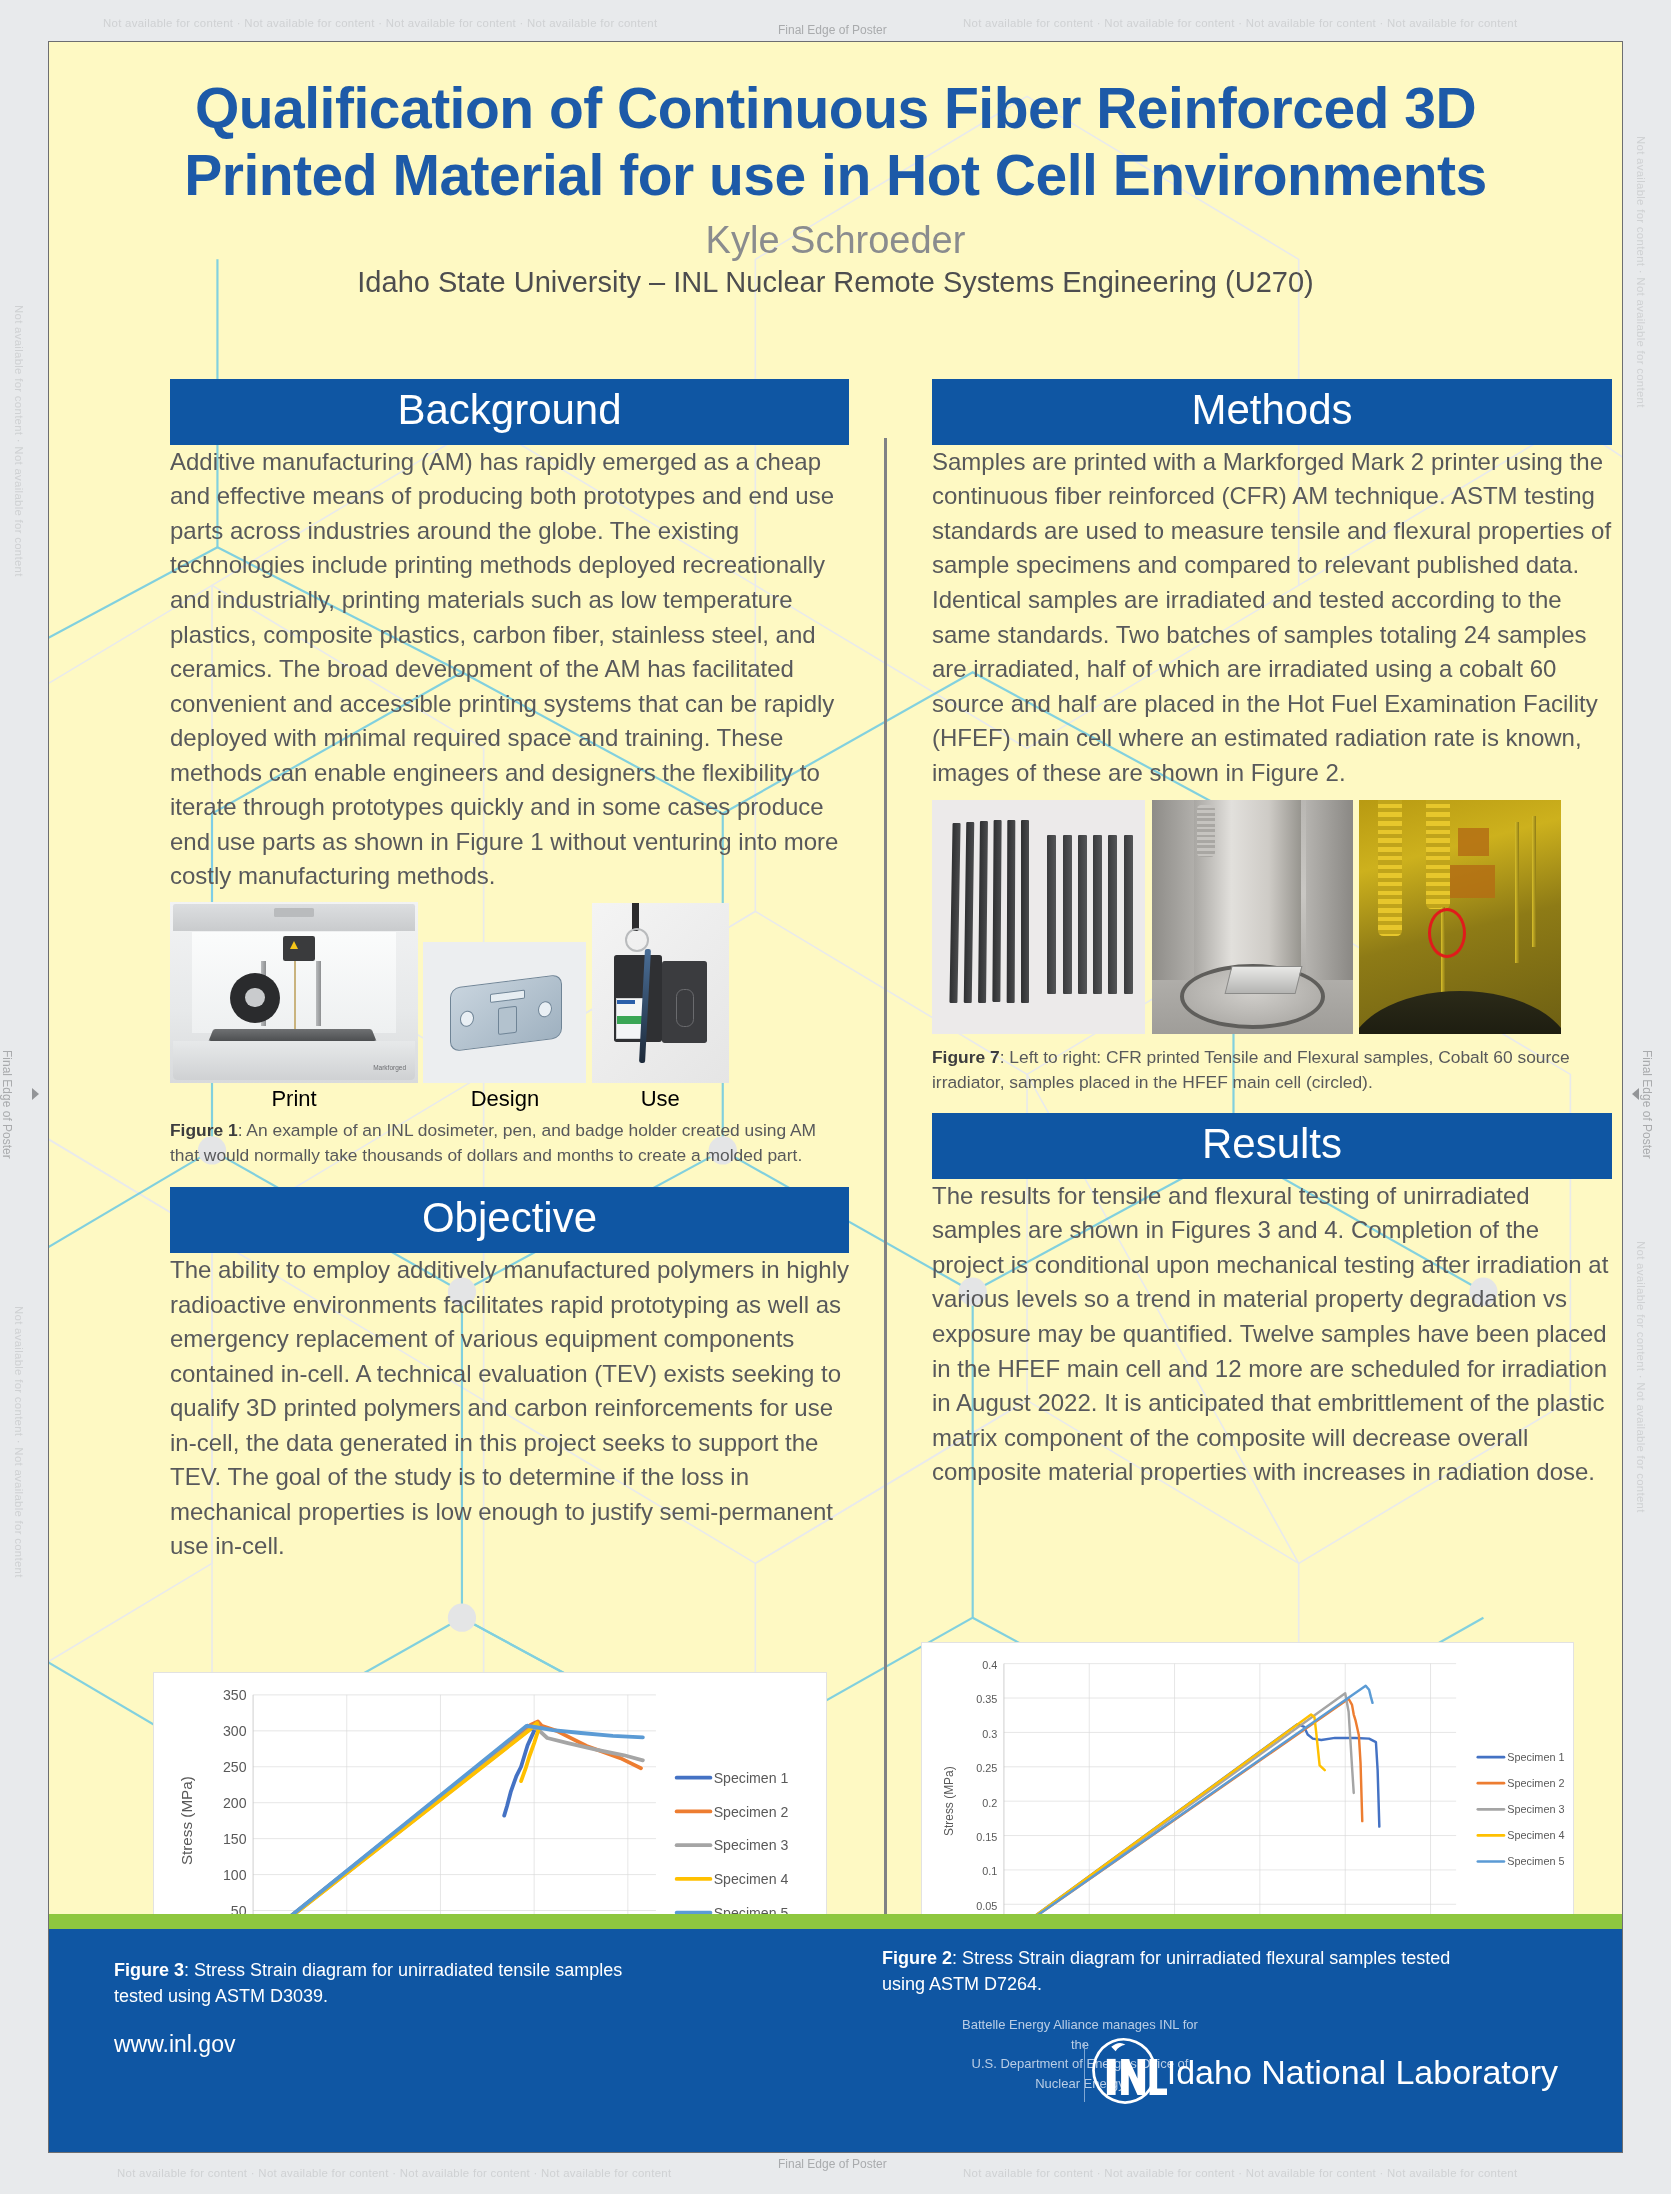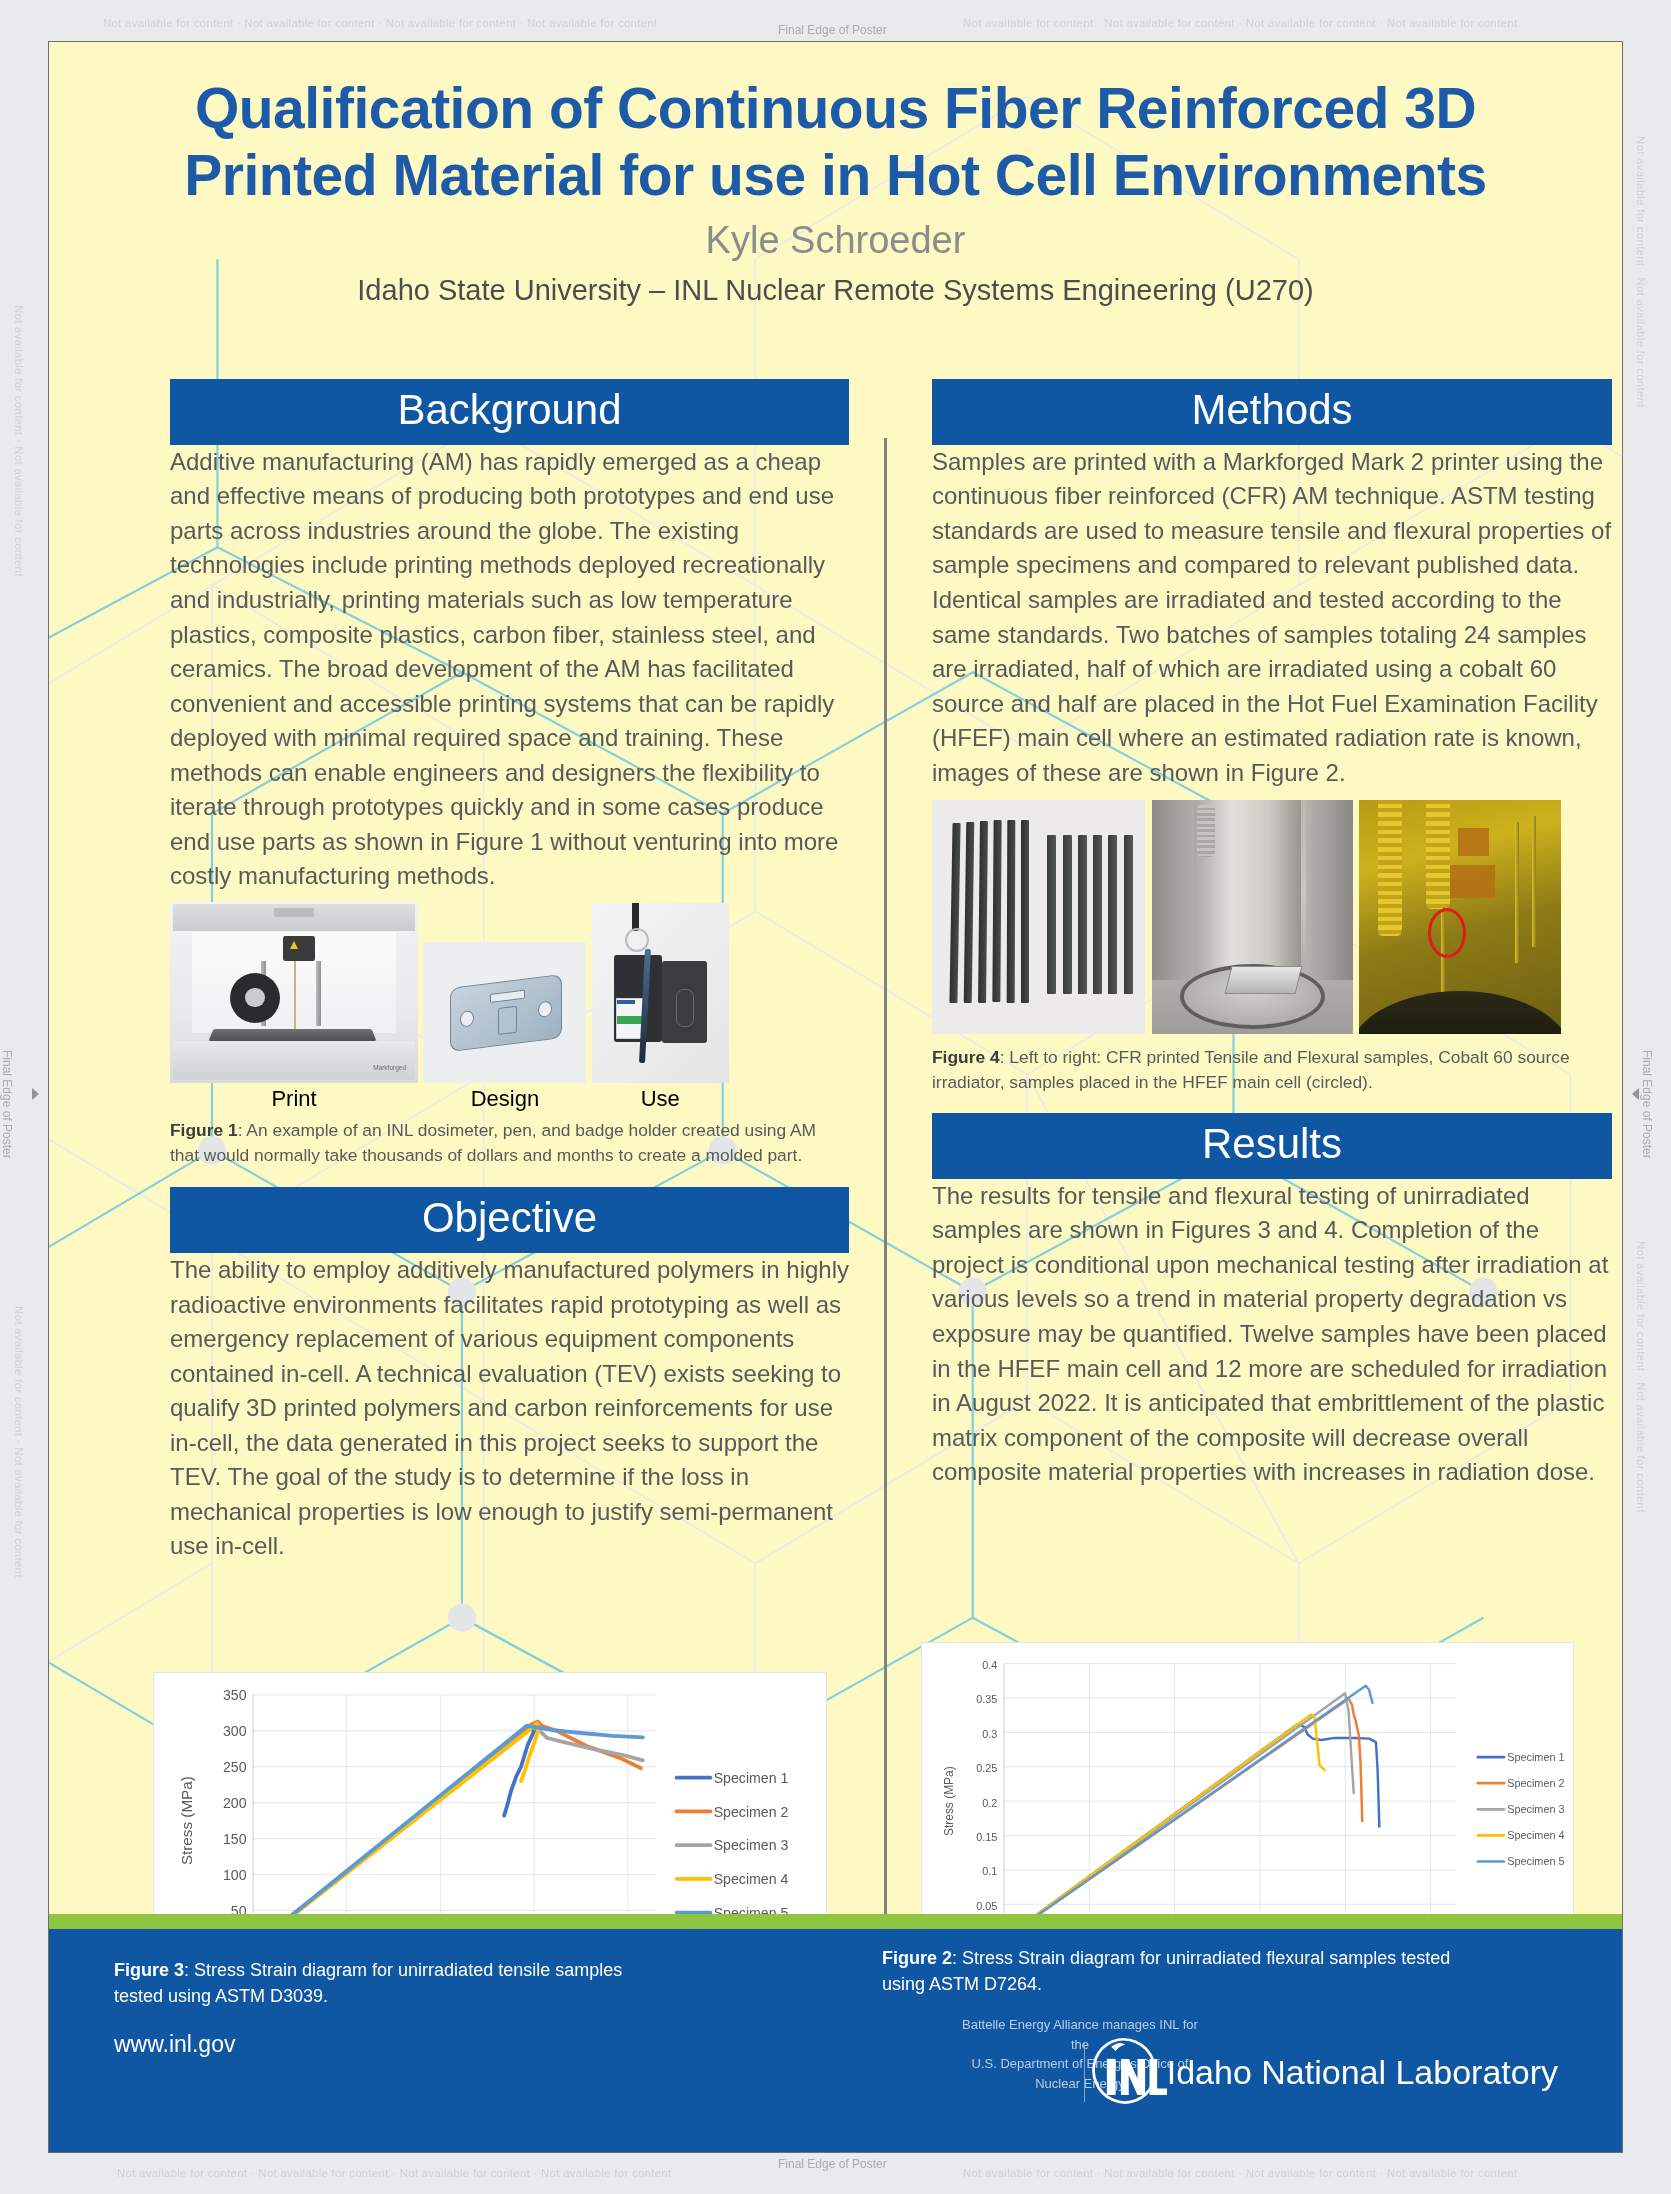--- a/index.html
+++ b/index.html
@@ -82,21 +82,21 @@
     text-align: center;
     color: #8a8c8e;
     font-size: 38px;
     margin-top: 9.8px;
     font-weight: normal;
   }
   #poster-affil {
     text-align: center;
     color: #4d4d4f;
     font-size: 29px;
-    margin-top: 12px;
+    margin-top: 4px;
   }
 
   
   .col { position: absolute; top: 337px; }
   #col-left  { left: 121px; width: 679px; }
   #col-right { left: 883px; width: 680px; }
 
   #col-divider {
     position: absolute;
     left: 835px; top: 396px;
@@ -453,21 +453,21 @@
         <div class="hf-rod" style="left:156px; top:22px;  height:141px;"></div>
         <div class="hf-rod" style="left:173px; top:16.3px;  height:131px;"></div>
         <div class="hf-box" style="left:99px; top:28px;  width:30.5px; height:28px;"></div>
         <div class="hf-box" style="left:91px; top:65px; width:45px; height:33px;"></div>
         <div class="hf-circle" style="left:69px; top:108px;"></div>
         <div class="hf-bottom"></div>
       </div>
     </div>
 
     <div class="fig-caption" style="margin-top:11px;">
-      <b>Figure 4</b><span>: Left to right: CFR printed Tensile and Flexural samples, Cobalt 60 source irradiator, samples placed in the HFEF main cell (circled).</span>
+      <b>Figure 7</b><span>: Left to right: CFR printed Tensile and Flexural samples, Cobalt 60 source irradiator, samples placed in the HFEF main cell (circled).</span>
     </div>
 
     <div class="section-bar" style="margin-top:18.5px;">Results</div>
     <div class="body-text">The results for tensile and flexural testing of unirradiated samples are shown in Figures 3 and 4. Completion of the project is conditional upon mechanical testing after irradiation at various levels so a trend in material property degradation vs exposure may be quantified. Twelve samples have been placed in the HFEF main cell and 12 more are scheduled for irradiation in August 2022. It is anticipated that embrittlement of the plastic matrix component of the composite will decrease overall composite material properties with increases in radiation dose.</div>
   </div>
 
   <div class="chart-box" id="chart3" style="left:104px; top:1630px; width:674px; height:328px; position:absolute;">
     <svg id="chart3-svg" viewBox="0 0 1238 602" width="674" height="328">
         <line x1="182" y1="502" x2="922" y2="502" stroke="#bfbfbf" stroke-width="1.6"></line>
         <text x="170" y="512" text-anchor="end" fill="#595959" font-size="26" font-family="&quot;Liberation Sans&quot;, sans-serif">0</text>

